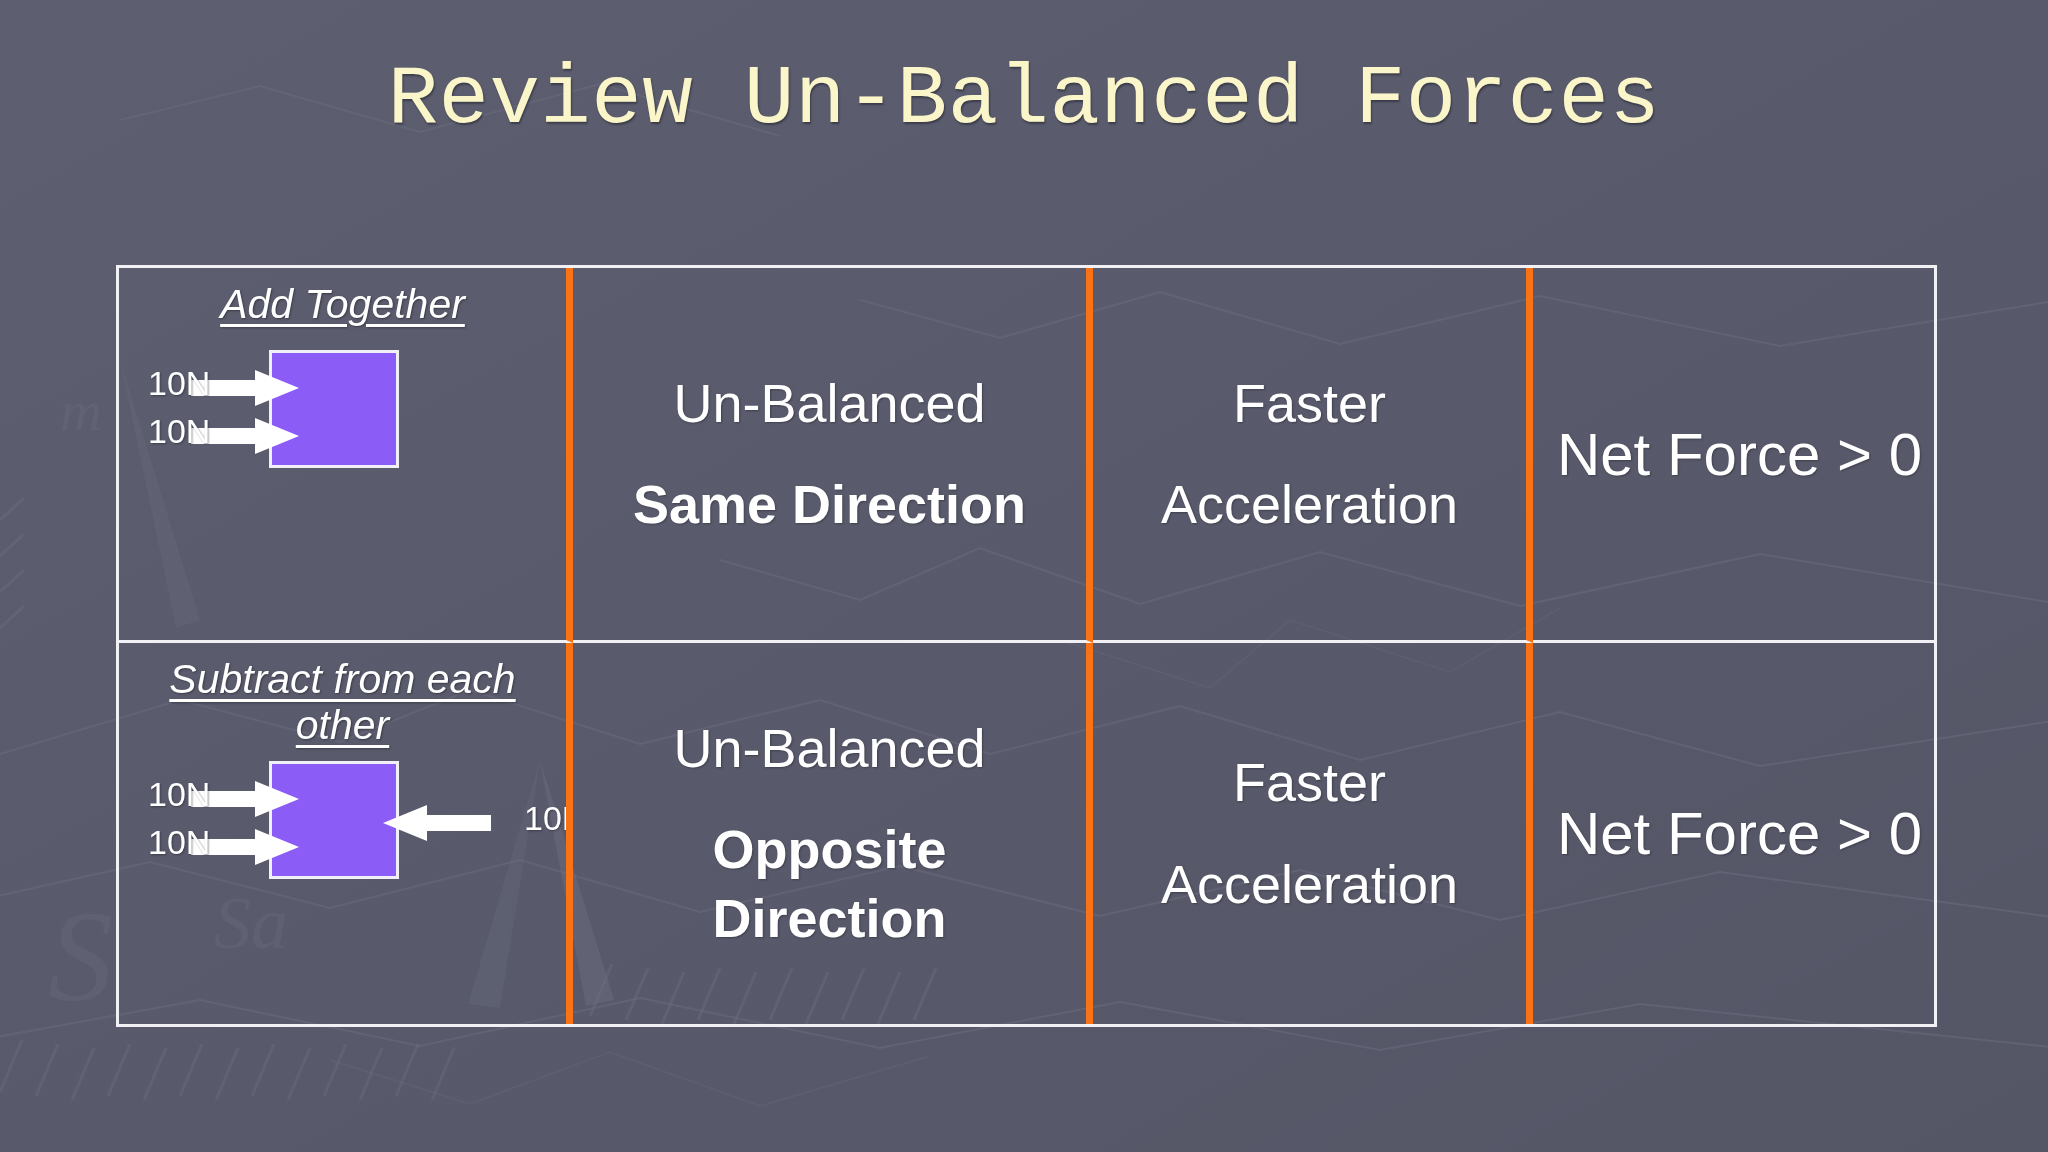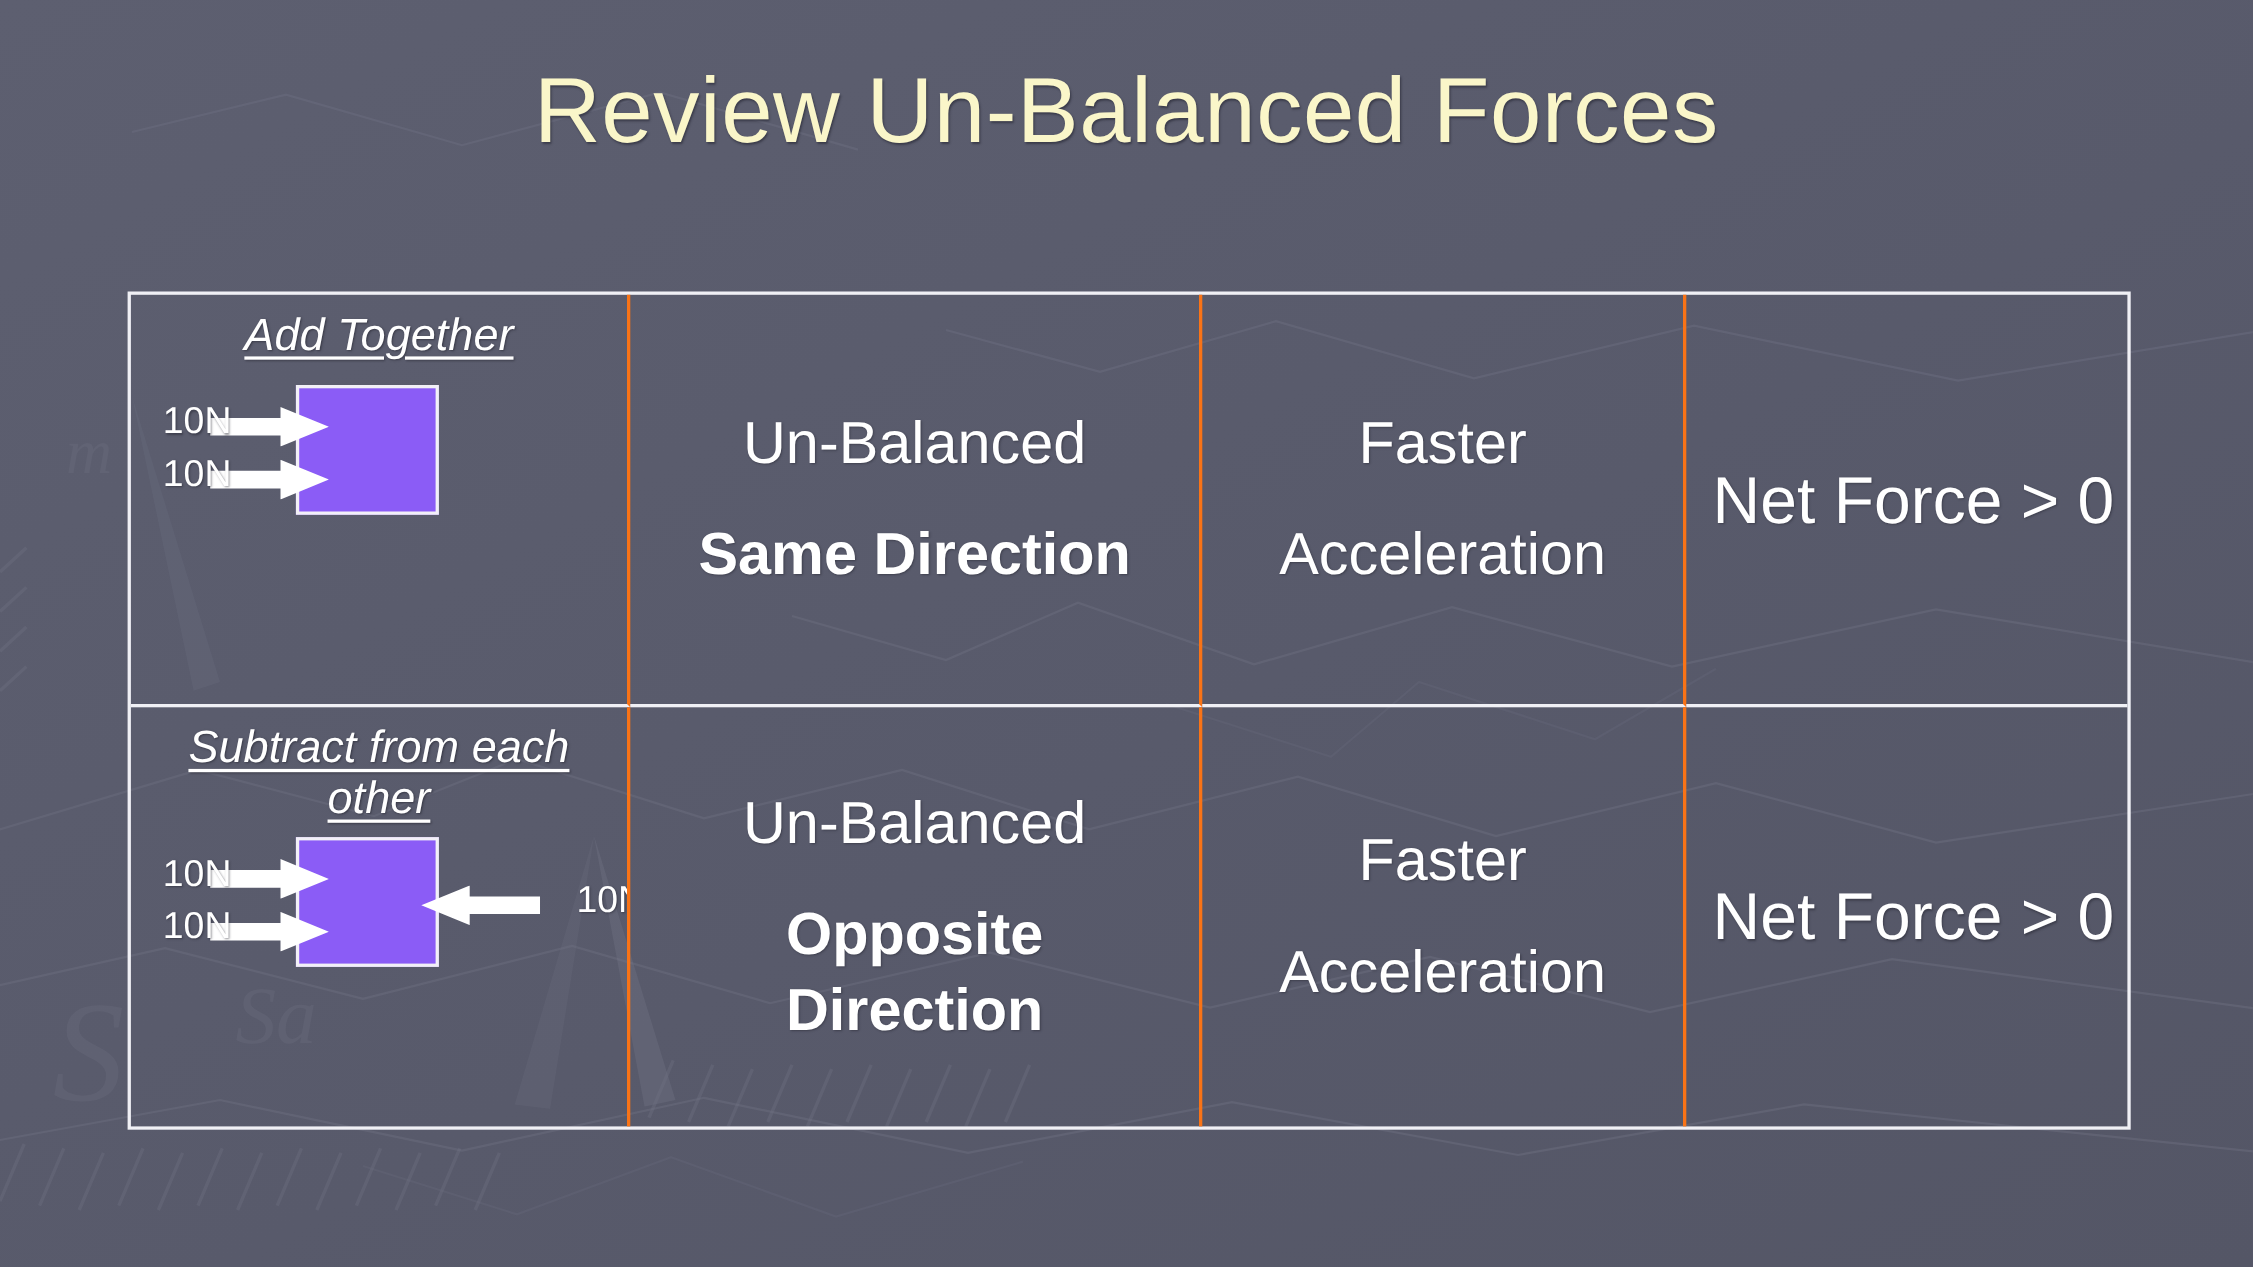--- a/index.html
+++ b/index.html
@@ -16,20 +16,21 @@
   
   #slide-title{
     position:absolute;top:56px;left:0;width:2048px;
     text-align:center;
     font-size:84px;
     line-height:1.05;
     letter-spacing:.5px;
     color:#faf6c9;
     z-index:3;
     text-shadow:1px 2px 2px rgba(20,20,30,.45);
+    font-family:Liberation Mono, monospace;
   }
 
   
   #force-table{
     position:absolute;
     left:116px;top:265px;
     width:1821px;height:762px;
     border:3px solid #f0f0f5;
     box-sizing:border-box;
     display:grid;
@@ -38,21 +39,21 @@
     z-index:2;
   }
   .cell{
     position:relative;
     box-sizing:border-box;
     display:flex;flex-direction:column;
     align-items:center;justify-content:center;
     color:#ffffff;
     overflow:hidden;
   }
-  .bdr-r{border-right:3px solid #f97316;}
+  .bdr-r{border-right:7px solid #f97316;}
   .bdr-b{border-bottom:3px solid #f0f0f5;}
 
   
   .diagram-cell{justify-content:flex-start;padding-top:14px;}
   .diagram-heading{
     font-style:italic;
     text-decoration:underline;
     text-underline-offset:6px;
     text-decoration-thickness:3px;
     font-size:41px;

